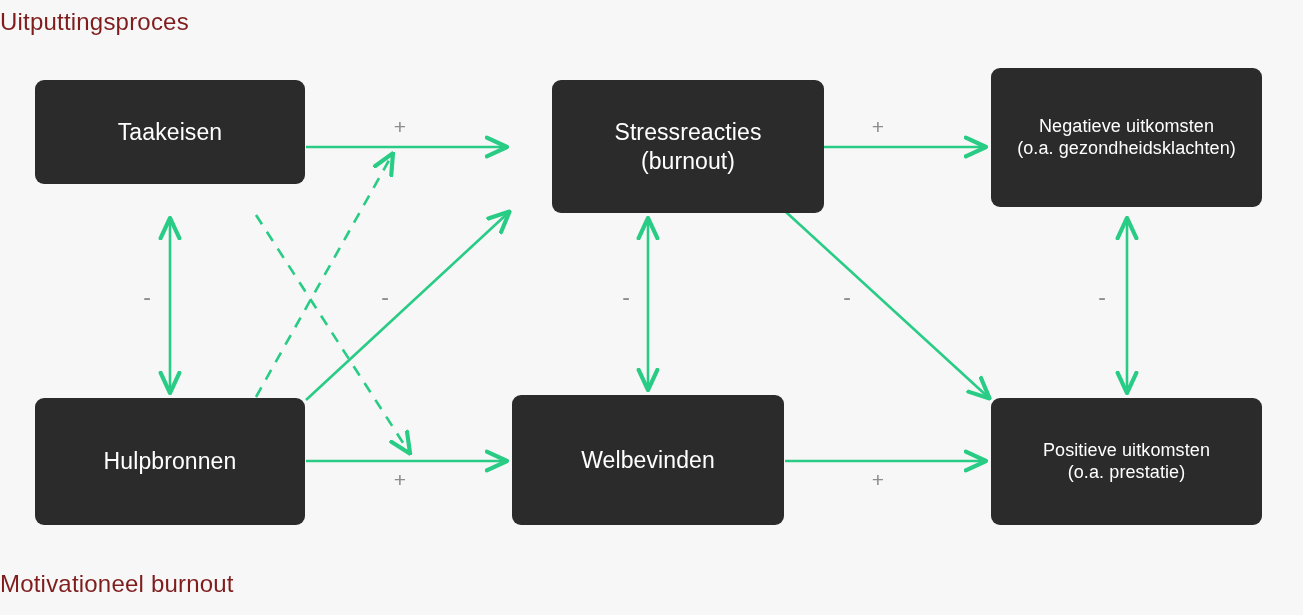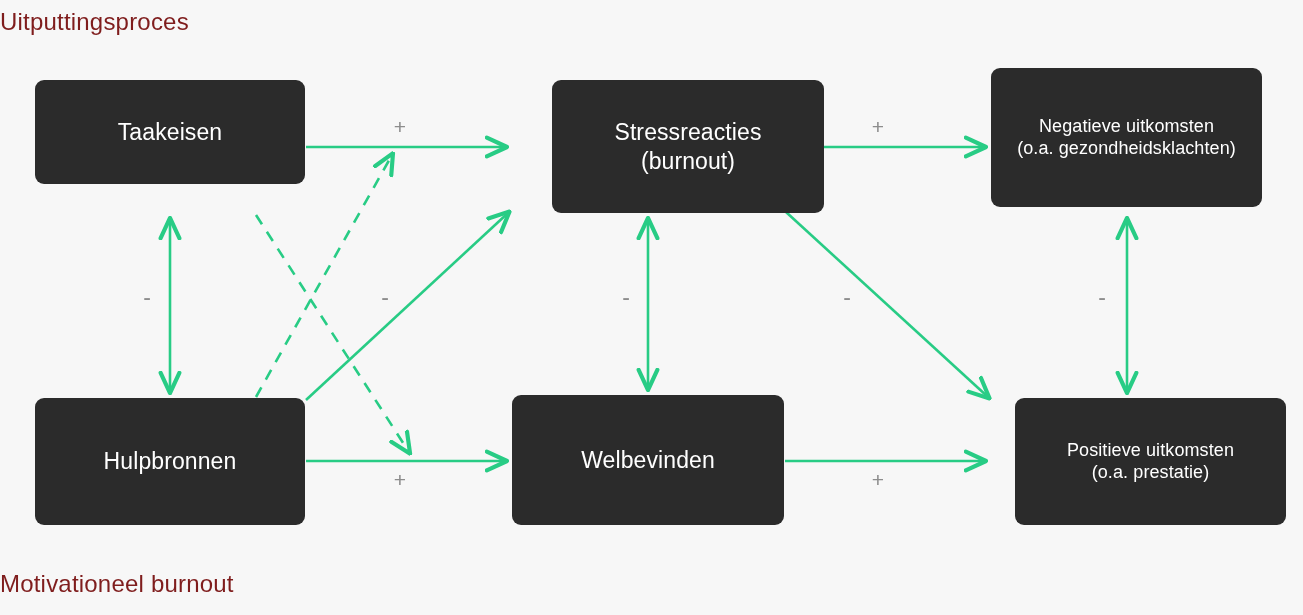--- a/index.html
+++ b/index.html
@@ -45,21 +45,21 @@
     white-space: pre-line;
   }
   .node.big .node-label { font-size: 23px; font-weight: 400; letter-spacing: 0.1px; }
   .node.small .node-label { font-size: 18px; font-weight: 400; letter-spacing: 0.1px; }
 
   #node-taakeisen      { left: 35px;  top: 80px;  width: 270px; height: 104px; }
   #node-stressreacties { left: 512px; top: 80px;  width: 272px; height: 133px; margin-left: 40px; }
   #node-negatieve      { left: 991px; top: 68px;  width: 271px; height: 139px; }
   #node-hulpbronnen    { left: 35px;  top: 398px; width: 270px; height: 127px; text-align: center; }
   #node-welbevinden    { left: 512px; top: 395px; width: 272px; height: 130px; }
-  #node-positieve      { left: 991px; top: 398px; width: 271px; height: 127px; margin-left: 24px; }
+  #node-positieve      { left: 991px; top: 398px; width: 271px; height: 127px; }
 
   .edge-label {
     position: absolute;
     color: #8d8d8d;
     font-size: 21px;
     font-weight: 400;
     line-height: 1;
     transform: translate(-50%, -50%);
     user-select: none;
   }

